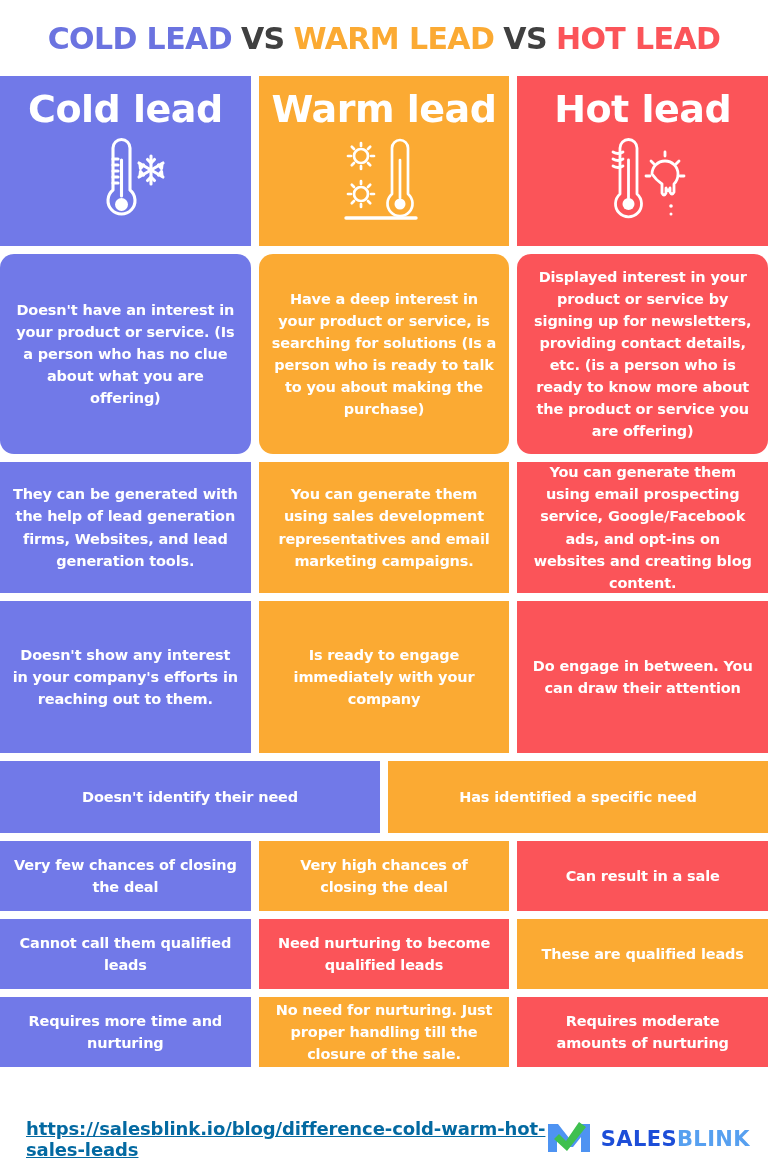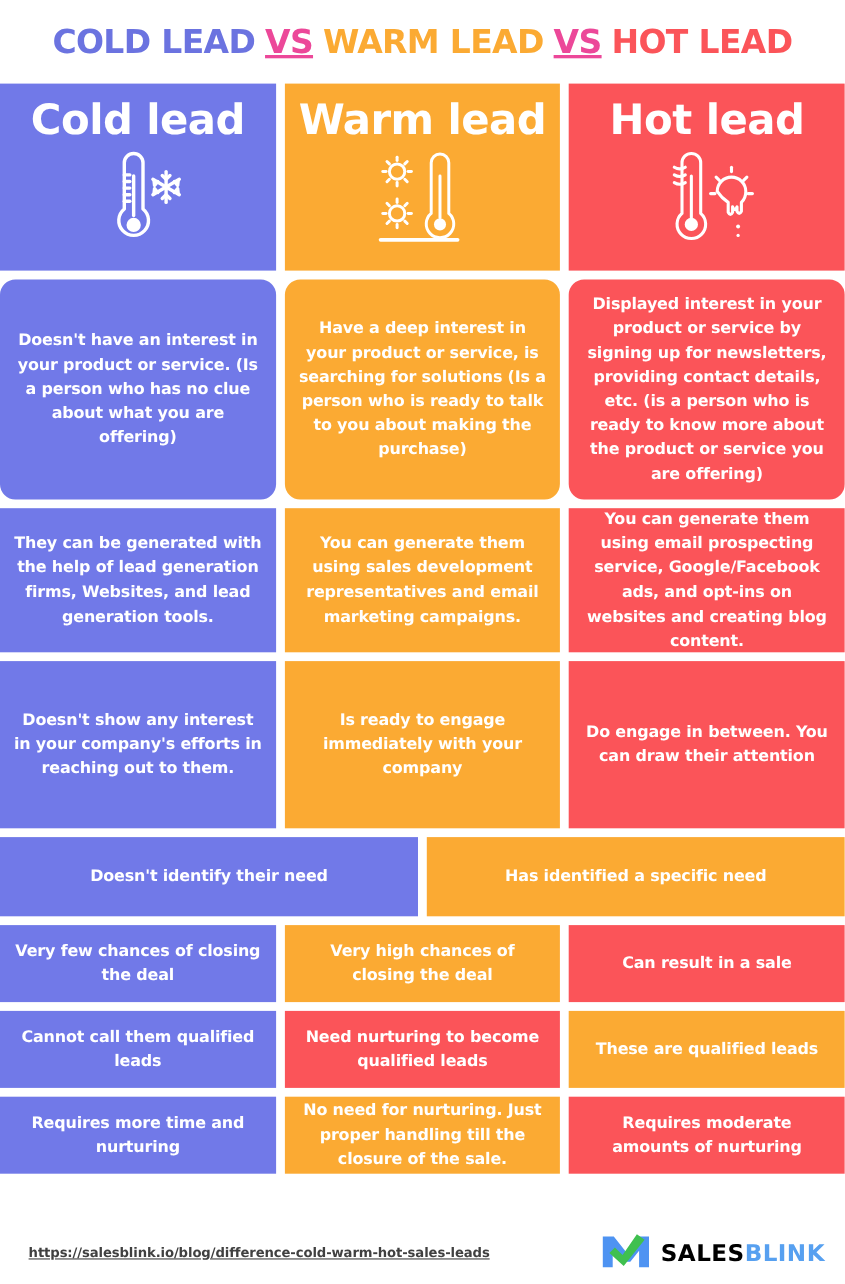--- a/index.html
+++ b/index.html
@@ -31,21 +31,21 @@
     letter-spacing: -0.2px;
     white-space: nowrap;
   }
   .title-word {
     font-size: 30px;
     font-weight: bold;
     font-family: "DejaVu Sans", sans-serif;
     letter-spacing: -0.6px;
   }
   .t-cold { color: #6B73E0; }
-  .t-vs   { color: #ec4899; text-decoration: underline; }
+  .t-vs   { color: #404040; }
   .t-warm { color: #FBAA33; }
   .t-hot  { color: #FB5459; }
 
   
   .grid {
     flex: 1 1 auto;
     display: flex;
     flex-direction: column;
     gap: 8px;
     padding: 0 0 0 0;
@@ -111,38 +111,38 @@
   
   .footer {
     height: 56px;
     display: flex;
     align-items: center;
     justify-content: space-between;
     padding: 0 18px 0 26px;
     background: #ffffff;
   }
   .footer-url {
-    font-size: 12px;
-    font-weight: bold;
-    color: #404040;
+    font-size: 18px;
+    font-weight: bold;
+    color: #0369a1;
     font-family: "DejaVu Sans", sans-serif;
     letter-spacing: -0.1px;
   }
   .brand {
     display: flex;
     align-items: center;
     gap: 9px;
   }
   .brand-name {
     font-size: 21px;
     font-weight: bold;
     font-family: "DejaVu Sans", sans-serif;
     letter-spacing: 0.4px;
   }
-  .brand-sales { color: #000000; }
+  .brand-sales { color: #1d4ed8; }
   .brand-blink { color: #57A0F0; }
 </style>
 </head>
 <body>
 
 <div class="page">
 
   <div class="title-bar">
     <span class="title-word t-cold">COLD LEAD</span>
     <span class="title-word t-vs">VS</span>

